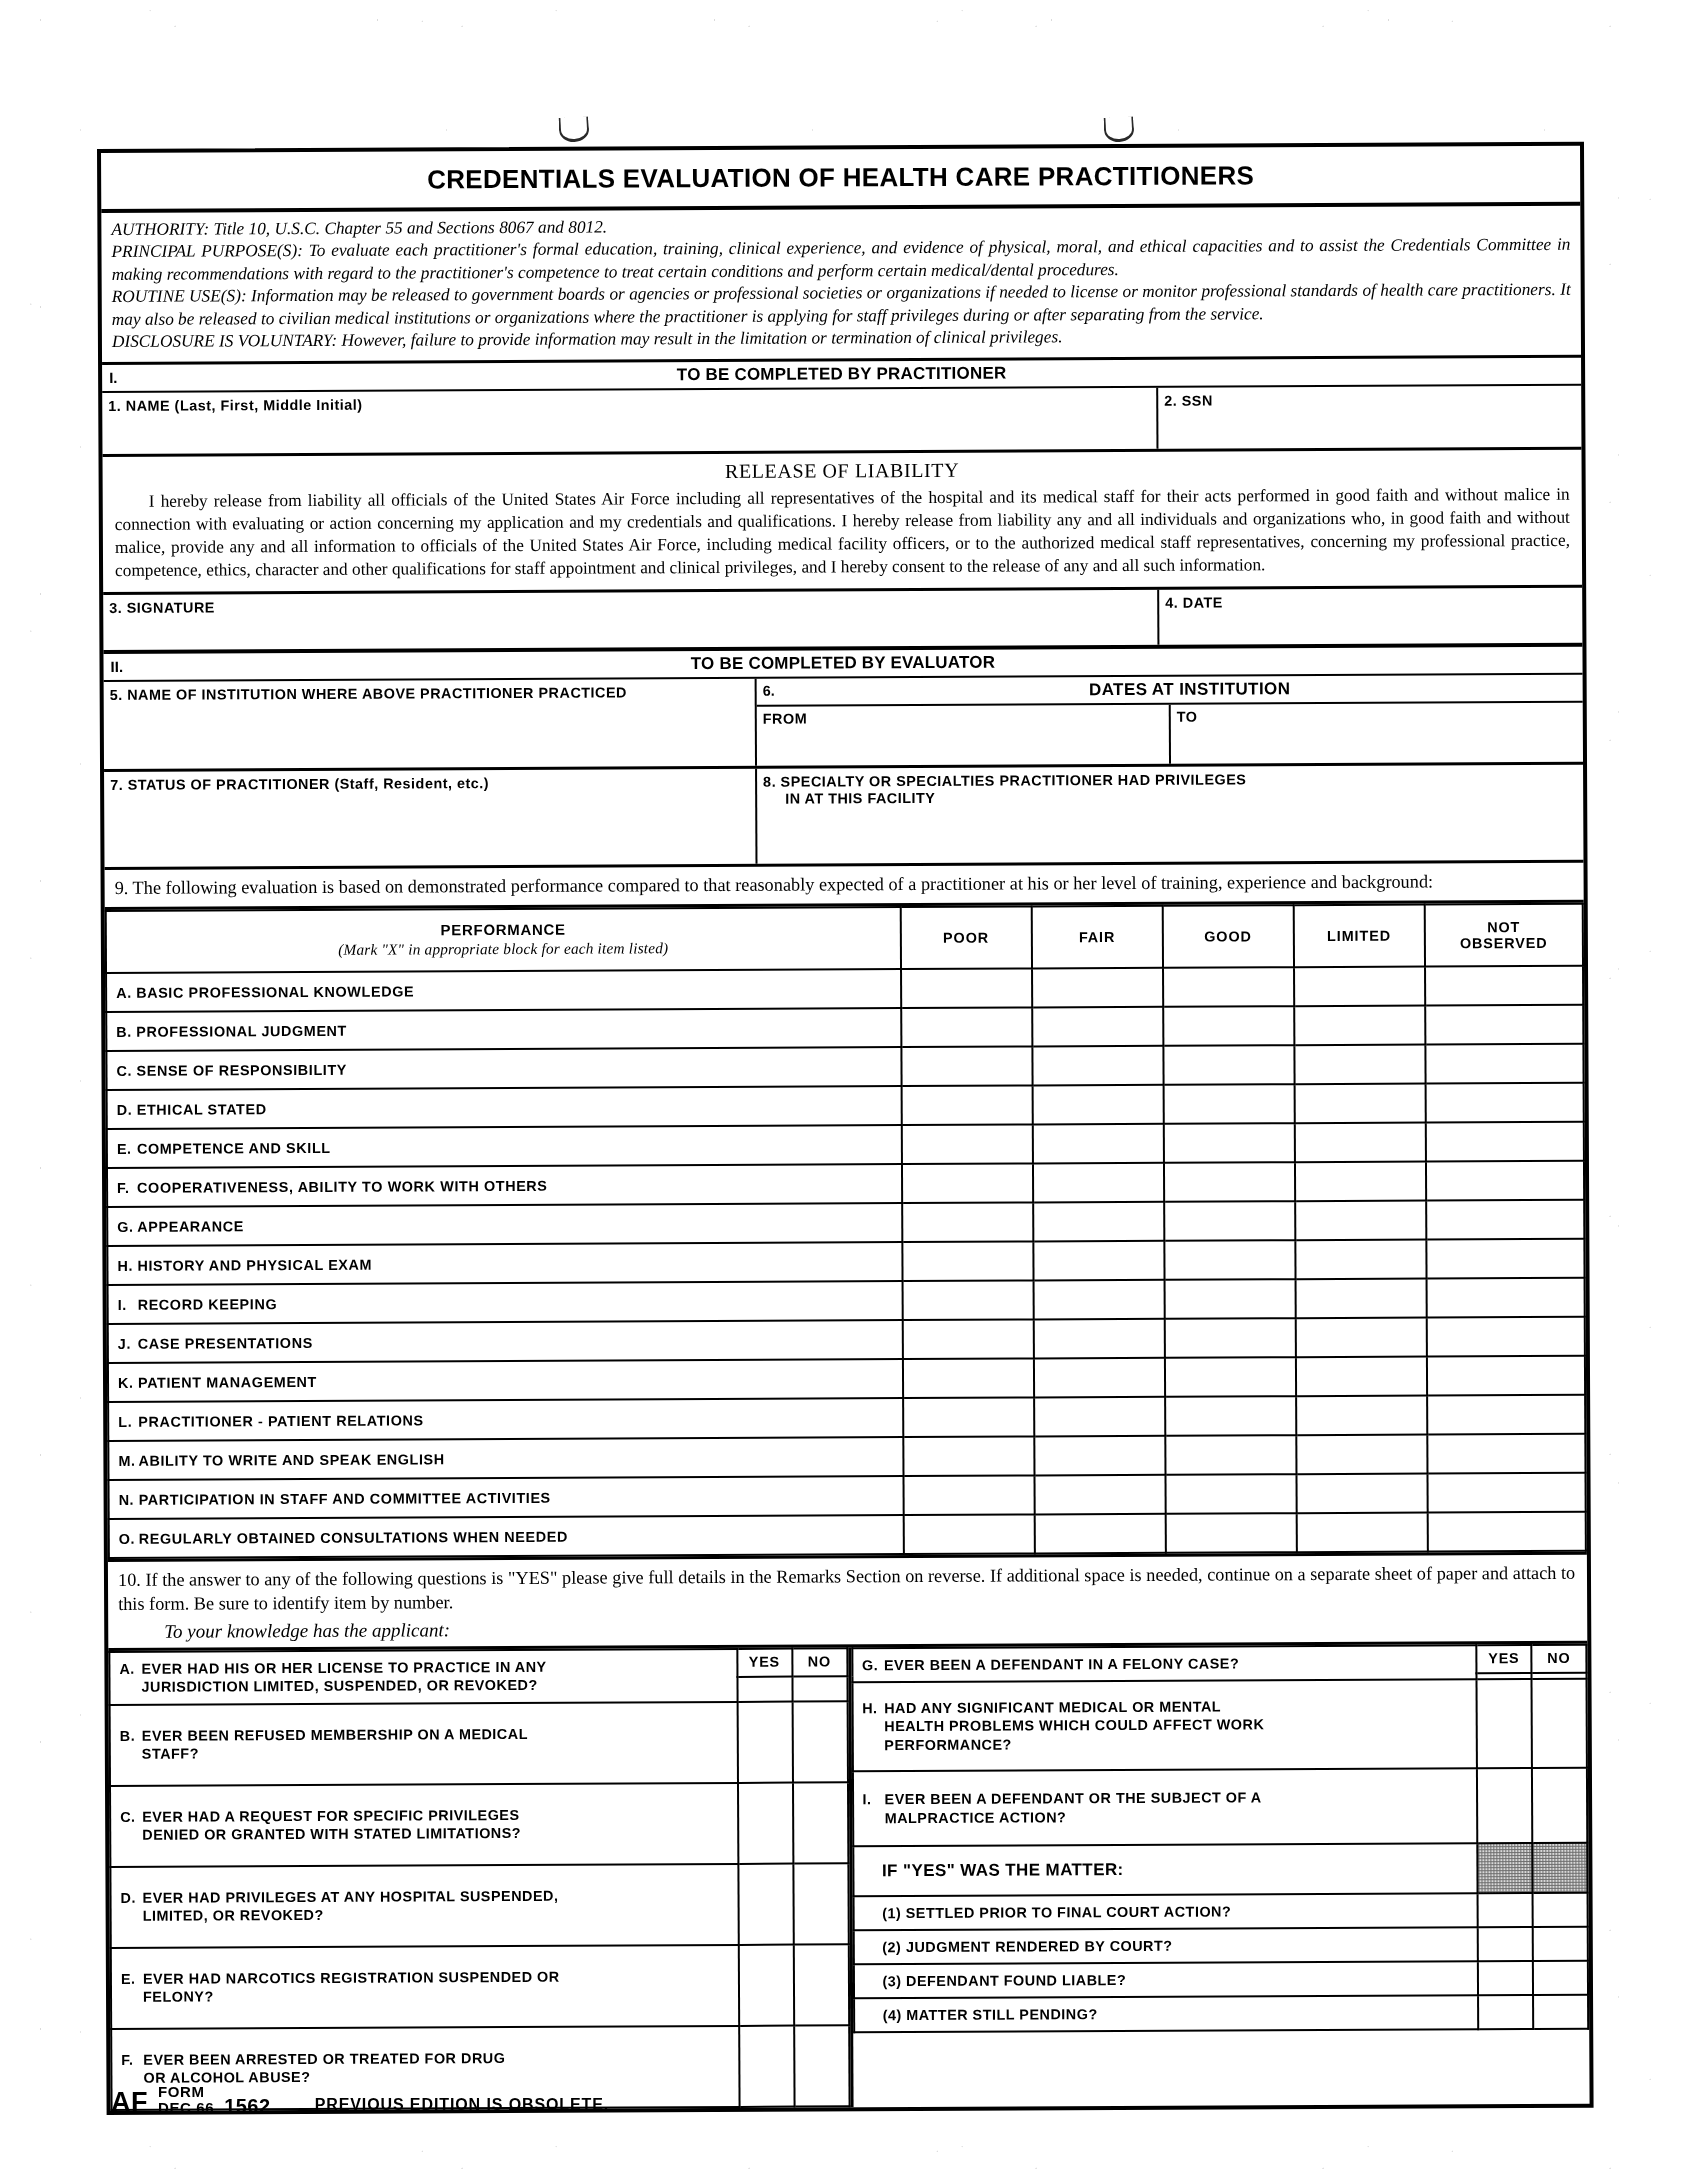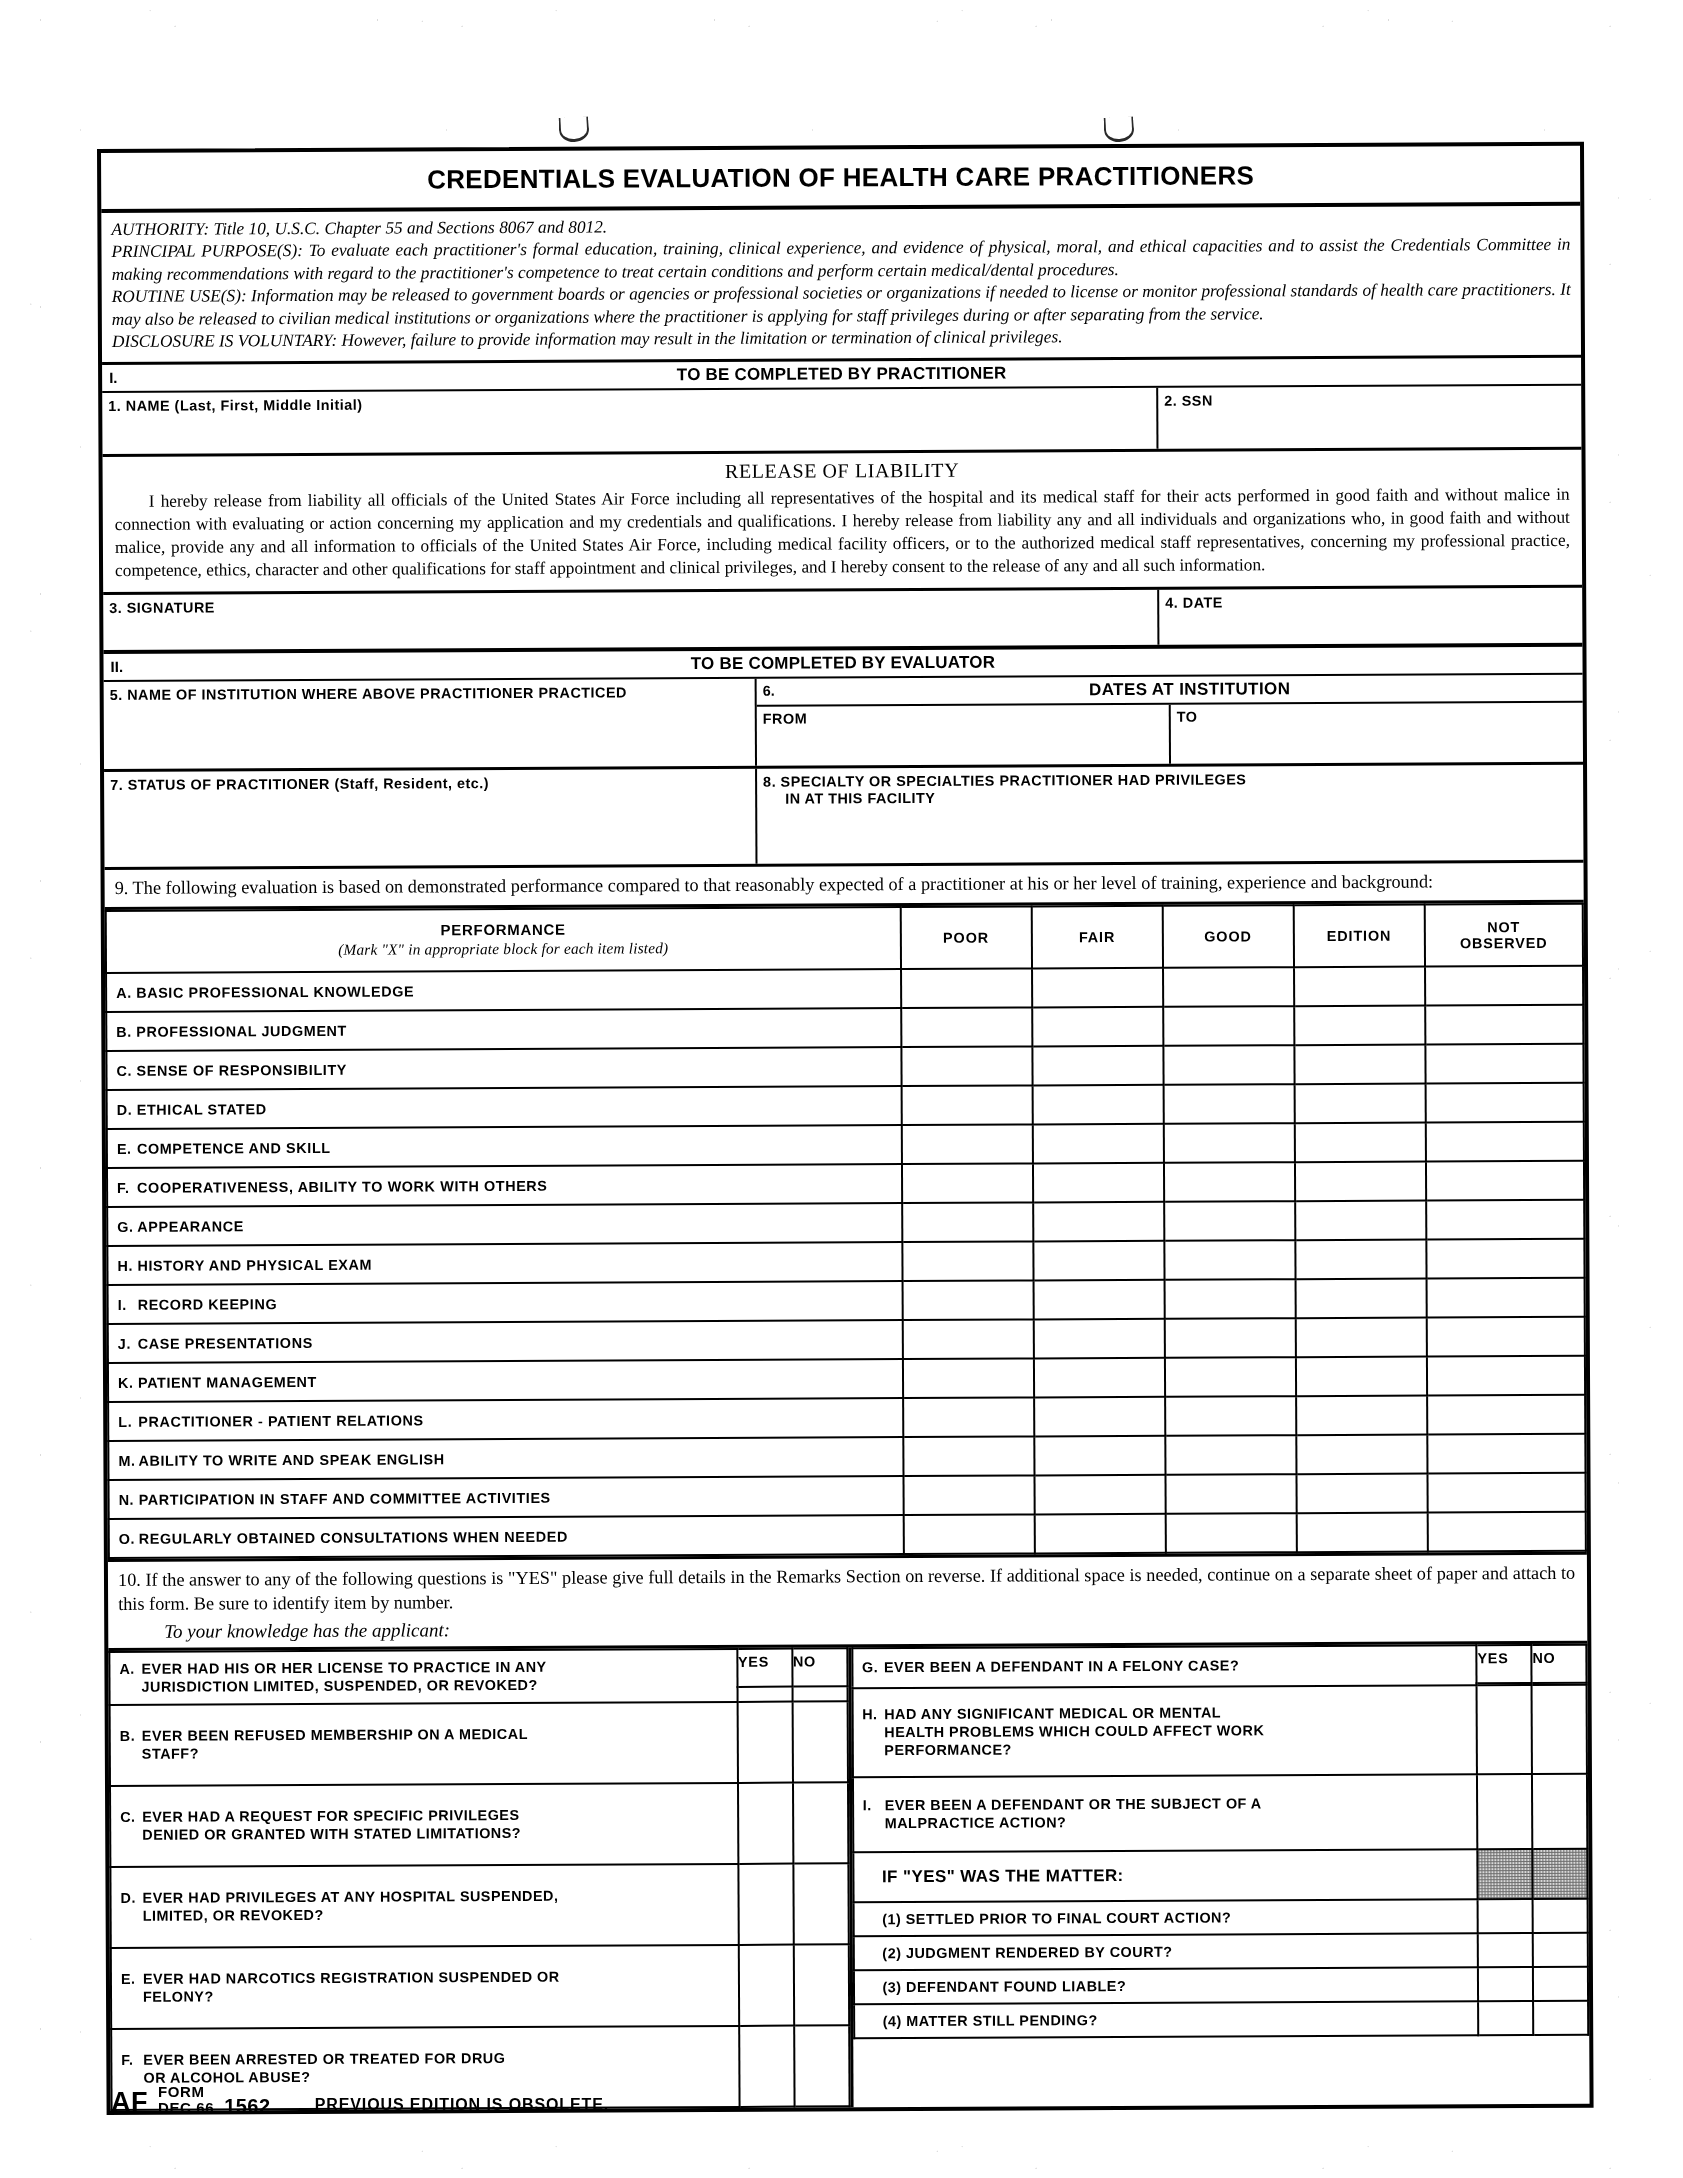--- a/index.html
+++ b/index.html
@@ -236,25 +236,26 @@
     font-size: 14.4px;
     font-weight: bold;
     letter-spacing: 0.5px;
     line-height: 1.28;
     padding: 7px 5px 7px 9px;
   }
   table.q td.qtext .ltr { display: inline-block; min-width: 22px; vertical-align: top; }
   table.q td.qtext .body { display: inline-block; max-width: 594px; }
   table.q td.yn {
     width: 53px;
+    text-align: center;
     font-size: 14.4px;
     font-weight: bold;
     letter-spacing: 0.8px;
     height: 24px;
-    padding-bottom: 12px;
+    padding-bottom: 2px;
   }
   table.q td.box { width: 53px; }
   table.q td.shaded {
     background-image:
       repeating-linear-gradient(0deg, #6e6e6e 0px, #6e6e6e 1px, transparent 1px, transparent 3px),
       repeating-linear-gradient(90deg, #6e6e6e 0px, #6e6e6e 1px, transparent 1px, transparent 3px);
     background-color: #d8d8d8;
   }
   table.q td.matter {
     font-size: 17px;
@@ -399,21 +400,21 @@
     </colgroup>
     <tbody>
         <tr>
       <td class="hdr-perf">
         <div class="p1">PERFORMANCE</div>
         <div class="p2">(Mark "X" in appropriate block for each item listed)</div>
       </td>
       <td class="hdr-col mark">POOR</td>
       <td class="hdr-col mark">FAIR</td>
       <td class="hdr-col mark">GOOD</td>
-      <td class="hdr-col mark">EDITION</td>
+      <td class="hdr-col mark">LIMITED</td>
       <td class="hdr-col mark wide">
         <div>NOT</div>
         <div>OBSERVED</div>
       </td>
     </tr>
 
     <tr>
       <td class="item"><span class="ltr">A.</span><span>BASIC PROFESSIONAL KNOWLEDGE</span></td>
       <td class="mark"></td>
       <td class="mark"></td>

